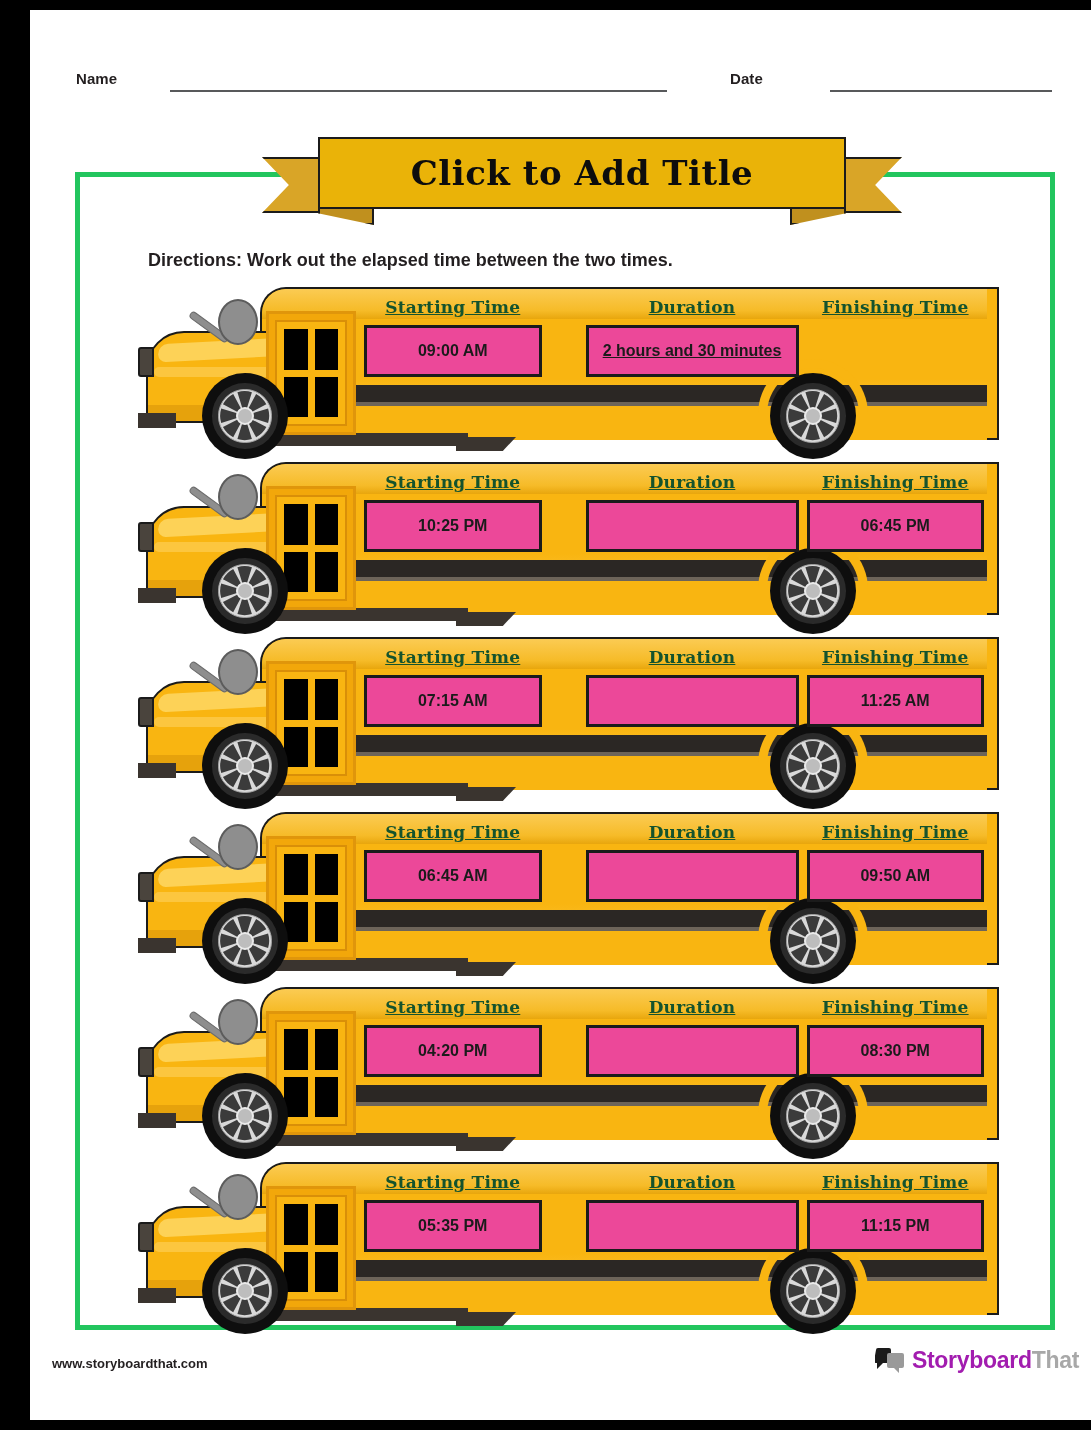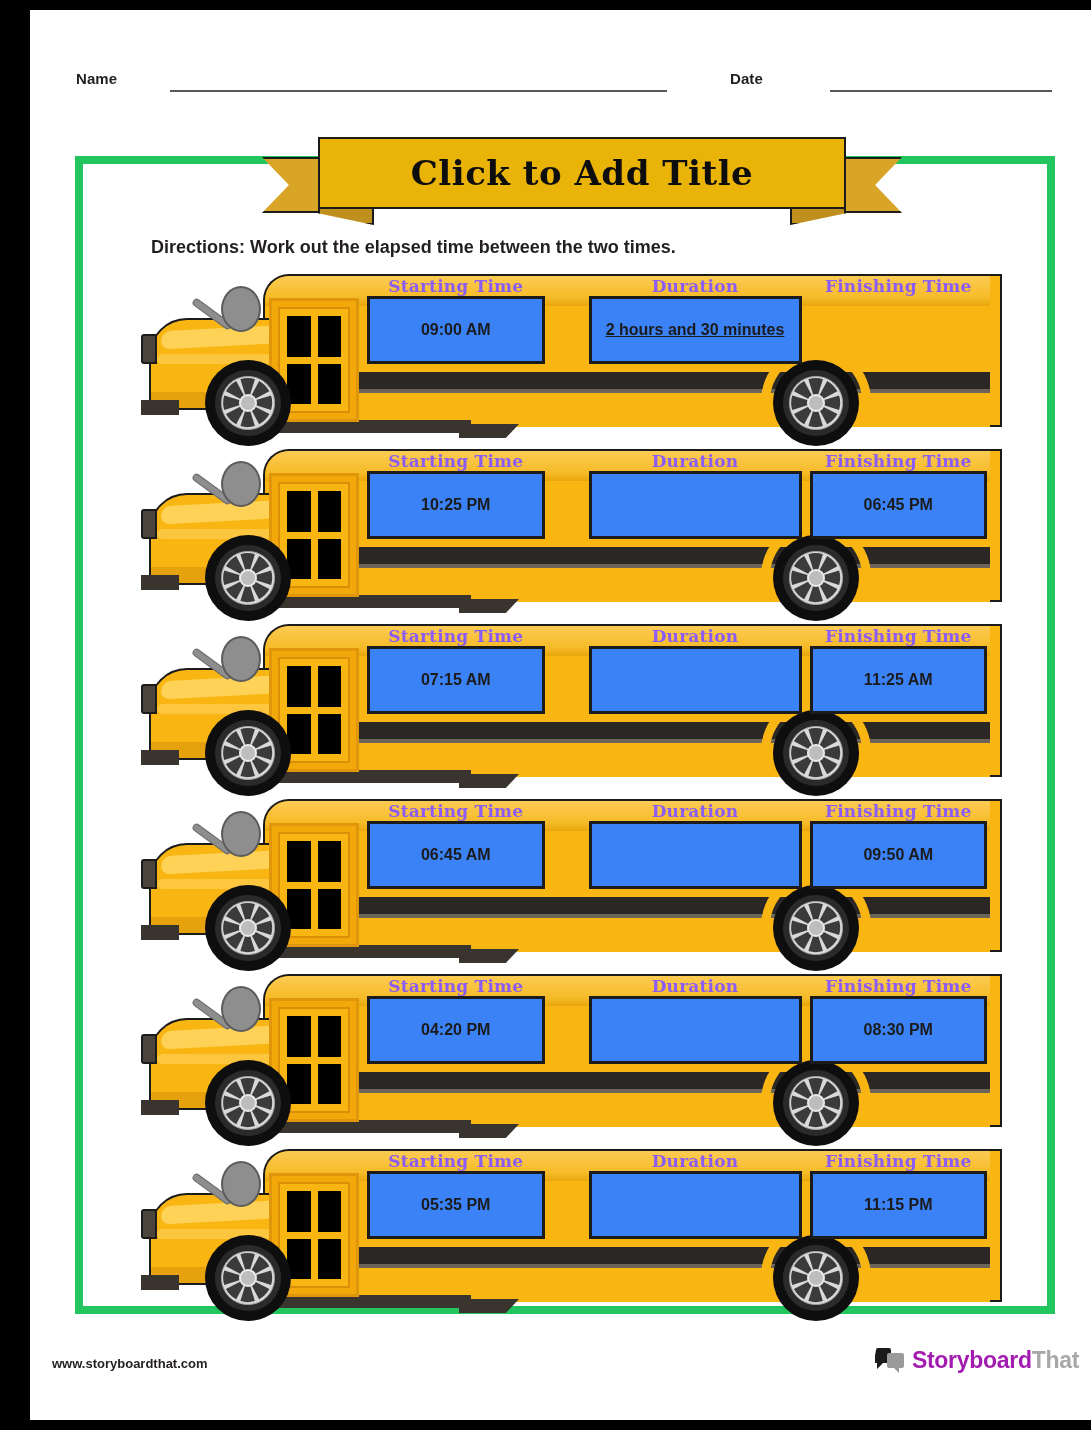--- a/index.html
+++ b/index.html
@@ -33,23 +33,23 @@
   .nb-label.name { left:46px; }
   .nb-label.date { left:700px;text-align:right; }
   .nb-rule {
     position:absolute; top:32px; height:2px; background:#58595b;
   }
   .nb-rule.name { left:140px; width:497px; }
   .nb-rule.date { left:800px; width:222px; }
 
   
   .frame {
-    position:absolute; left:45px; top:146px;
+    position:absolute; left:45px; top:162px;
     width:980px; height:1158px;
-    border:8px solid #22c55e;
+    border:5px solid #22c55e;
     background:#fff;
   }
 
   
   .banner-wrap {
     position:absolute; left:232px; top:127px; width:640px; height:92px;
     z-index:5;
   }
   .tail {
     position:absolute; top:20px; width:96px; height:56px;
@@ -242,27 +242,27 @@
   }
 
   
   .bus-table {
     position:absolute; left:226px; top:4px; width:620px; height:88px;
     z-index:9; display:flex; gap:8px;
   }
   .cell { flex:1 1 0; display:flex; flex-direction:column; }
   .cell.dur { flex:1.2 1 0;padding-left:36px; }
   .cell-head {
-    height:20px; display:flex; align-items:center; justify-content:center;
+    height:36px; display:flex; align-items:center; justify-content:center;
     font-family:"DejaVu Serif", serif;
-    font-weight:bold; font-size:17px; color:#8b5cf6;
-    letter-spacing:.2px; white-space:nowrap;
+    font-weight:bold; font-size:17px; color:#14532d;
+    letter-spacing:.2px; white-space:nowrap;text-decoration:underline;
   }
   .cell-box {
-    flex:1; background:#3b82f6; border:3px solid #1b1b1b;
+    flex:1; background:#ec4899; border:3px solid #1b1b1b;
     display:flex; align-items:center; justify-content:center;
   }
   .cell-val {
     font-size:16px; font-weight:bold; color:#1b1b1b; white-space:nowrap;
   }
   .cell-val.underline { text-decoration:underline; }
 
   
   .footer-url {
     position:absolute; left:22px; top:1346px;

